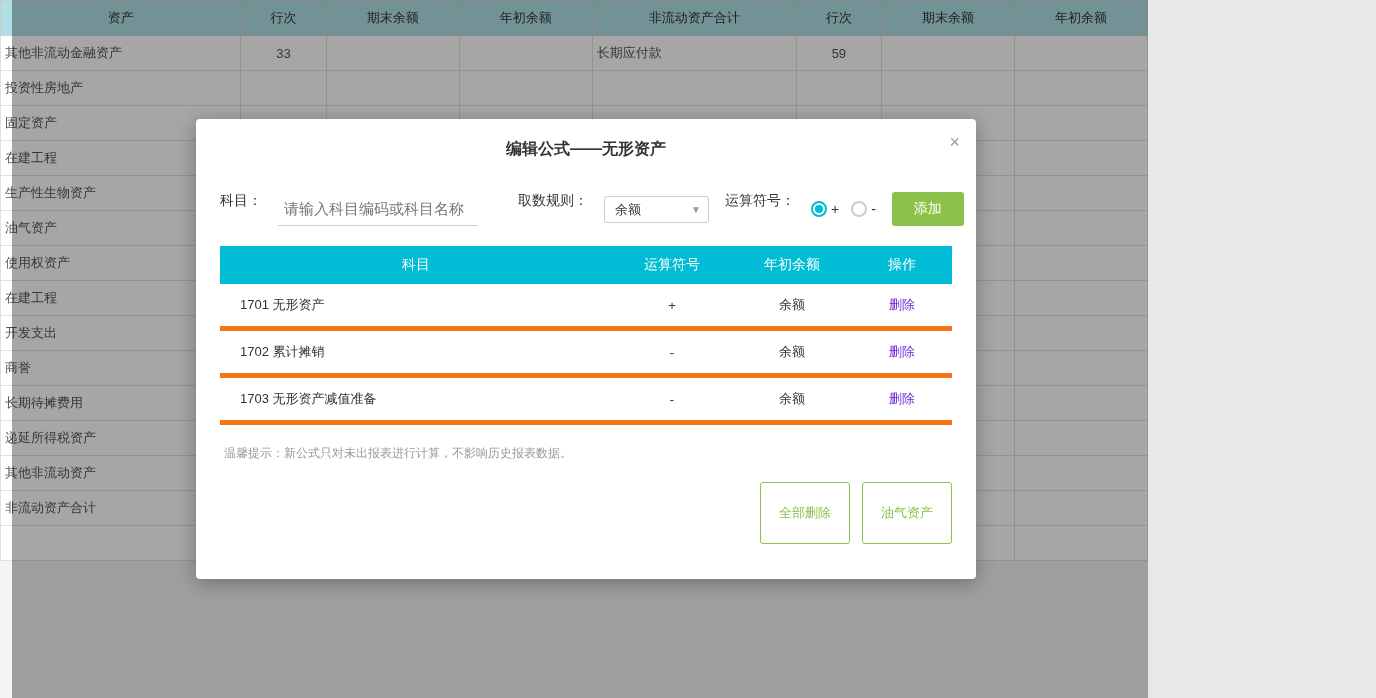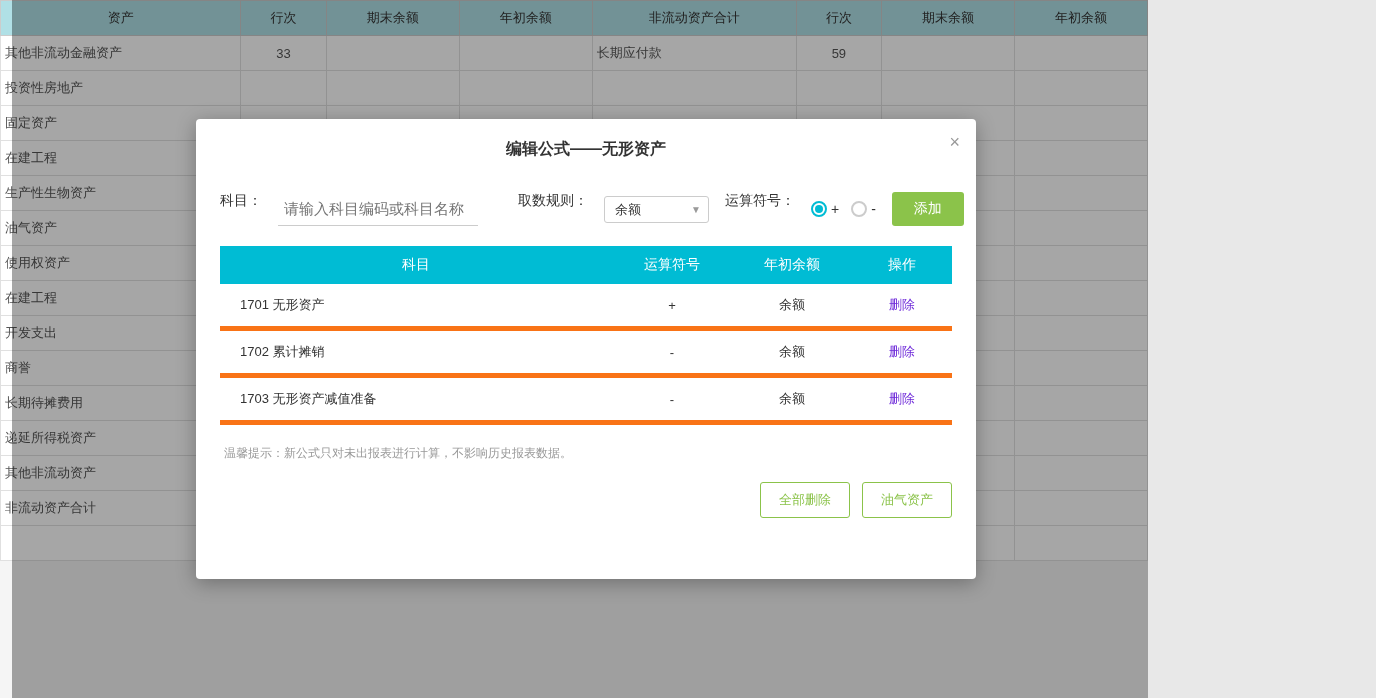--- a/index.html
+++ b/index.html
@@ -259,21 +259,21 @@
       justify-content: flex-end;
       gap: 12px;
       padding: 0 24px 20px;
     }
 
     .btn-outline {
       background: #fff;
       border: 1px solid #8bc34a;
       color: #8bc34a;
       border-radius: 3px;
-      padding: 8px 18px;
+      padding: 21px 18px;
       font-size: 13px;
       cursor: pointer;
     }
 
     
     .form-sep {
       color: #aaa;
       font-size: 13px;
       margin: 0 4px;
     }

